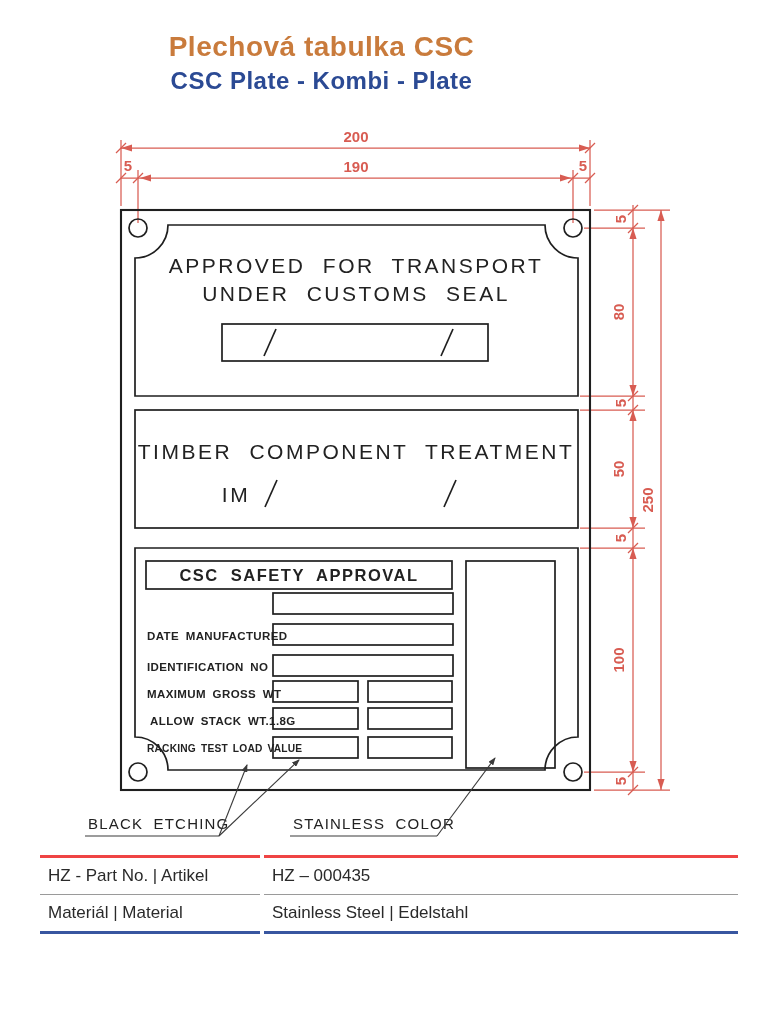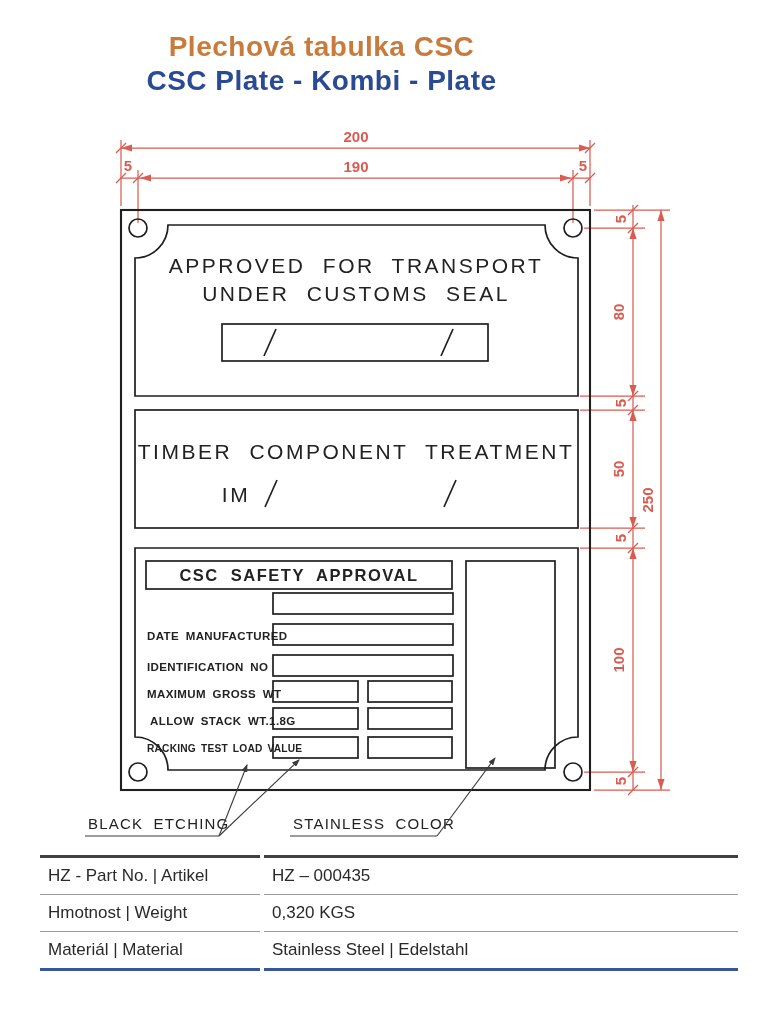--- a/index.html
+++ b/index.html
@@ -2,21 +2,21 @@
 <html><head>
 <meta charset="utf-8">
 <style>
   html,body { margin:0; padding:0; background:#ffffff; }
   .page {
     position:relative; width:767px; height:1024px; background:#ffffff;
     font-family:"Liberation Sans", sans-serif; overflow:hidden;
   }
   .titles { position:absolute; top:30px; left:0; width:643px; text-align:center; }
   .title-cs { color:#c97b3c; font-size:28px; font-weight:bold; line-height:34px; letter-spacing:0.5px; }
-  .title-en { color:#2b4a94; font-size:28px; font-weight:bold; line-height:34px; letter-spacing:0.5px; }
+  .title-en { color:#2b4a94; font-size:24px; font-weight:bold; line-height:34px; letter-spacing:0.5px; }
 
   svg.drawing { position:absolute; top:128px; left:0; }
 
   
   .bl   { stroke:#1f1f1f; stroke-width:2.1; fill:none; }
   .bl2  { stroke:#1f1f1f; stroke-width:1.7; fill:none; }
   .red  { stroke:#d85c52; stroke-width:1.25; fill:none; }
   .redf { fill:#d85c52; stroke:none; }
   .redtxt { fill:#d85c52; font-size:15px; font-weight:bold; }
   .lead { stroke:#3a3a3a; stroke-width:1.1; fill:none; }
@@ -27,21 +27,21 @@
   .ptxt-xs { fill:#222; font-size:10.2px; letter-spacing:0.2px; word-spacing:2px; font-weight:bold; }
   .ctxt    { fill:#222; font-size:15px; letter-spacing:1.2px; word-spacing:5px; }
 
   
   .spec { position:absolute; top:855px; left:36px; width:706px; color:#2a2a2a; font-size:17px; }
   .spec-head { padding:2px 0 10px 8px; }
   .spec table { width:100%; border-collapse:separate; border-spacing:4px 0; }
   .spec td { padding:8px 0 8px 8px; }
   .spec td.lbl { width:212px; }
   .spec tr td { border-top:1.6px solid #9a9a9a; }
-  .spec tr:first-child td { border-top:3px solid #404040; }
+  .spec tr:first-child td { border-top:3px solid #ef4444; }
   .spec tr:last-child td { border-bottom:3px solid #3856a0; }
 </style>
 </head>
 <body>
 
 <div class="page">
 
   <div class="titles">
     <div class="title-cs">Plechová tabulka CSC</div>
     <div class="title-en">CSC Plate - Kombi - Plate</div>
@@ -185,24 +185,20 @@
   </svg>
 
   <div class="spec">
     <table>
       <tbody>
           <tr>
         <td class="lbl">HZ - Part No. | Artikel</td>
         <td class="val">HZ – 000435</td>
       </tr>
       <tr>
-        <td class="lbl">Hmotnost | Weight</td>
-        <td class="val">0,320 KGS</td>
-      </tr>
-      <tr>
         <td class="lbl">Materiál | Material</td>
         <td class="val">Stainless Steel | Edelstahl</td>
       </tr>
     </tbody>
       </table>
   </div>
 
 </div>
 
 </body></html>

